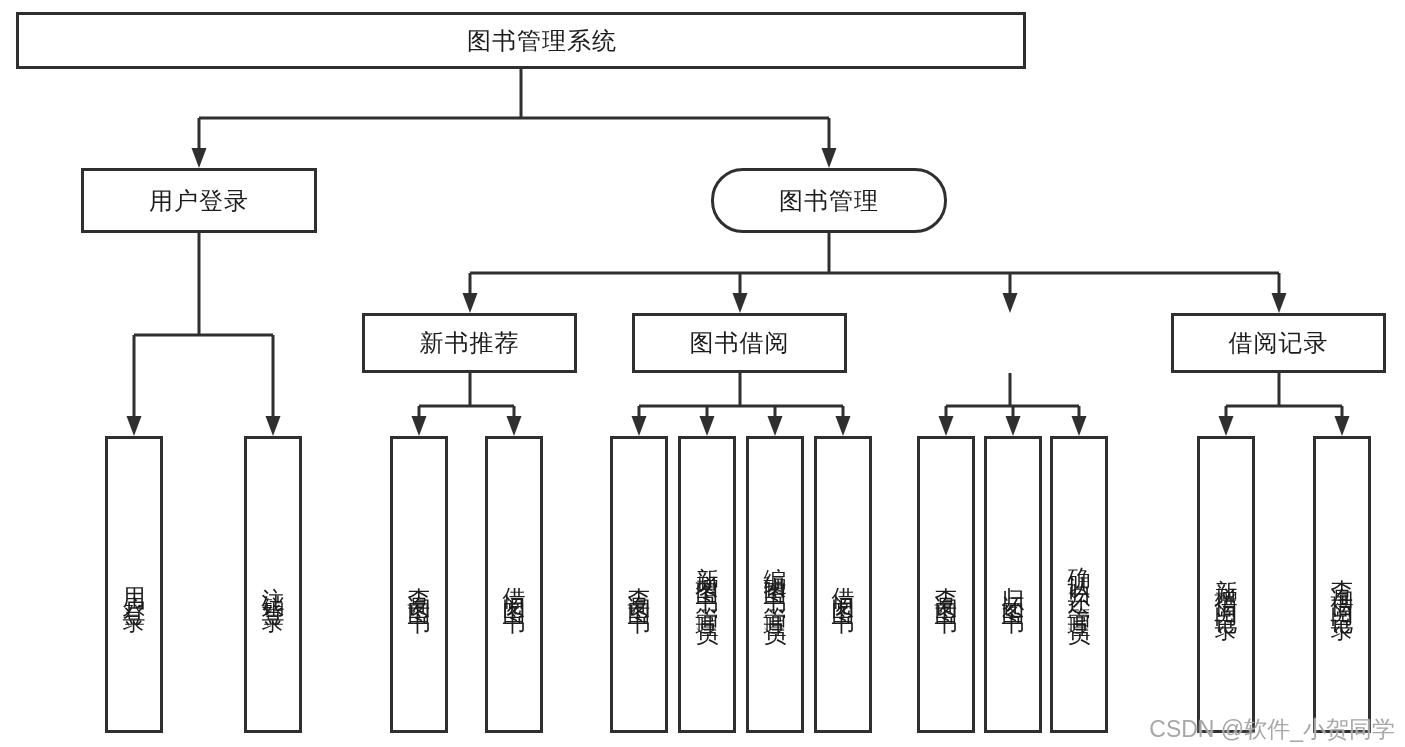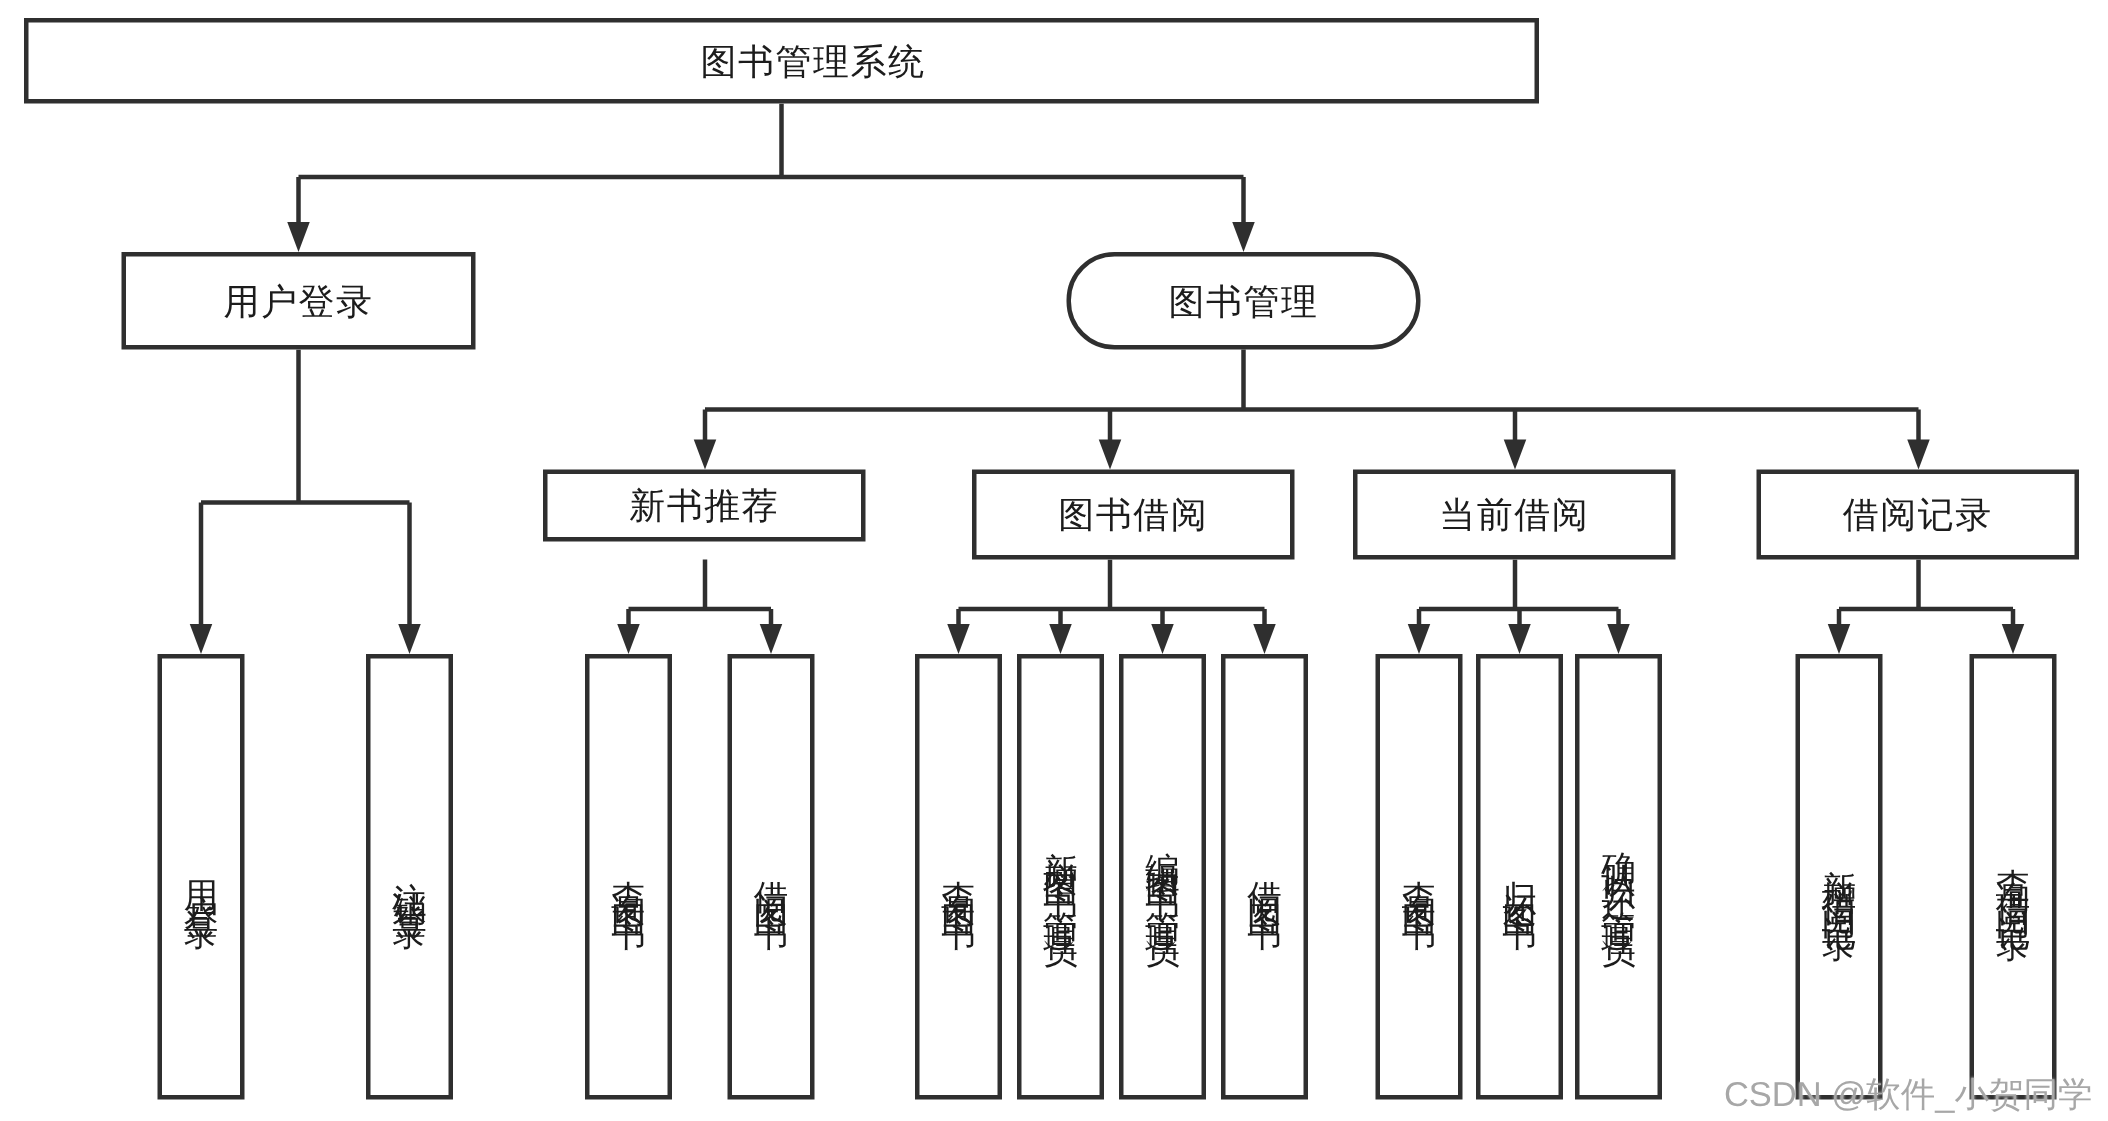--- a/index.html
+++ b/index.html
@@ -123,28 +123,25 @@
     <span class="hlabel">图书管理系统</span>
   </div>
 
   <div class="box" style="left:81px;top:168px;width:236px;height:65px;">
     <span class="hlabel">用户登录</span>
   </div>
   <div class="box" style="left:711px;top:168px;width:236px;height:65px;border-radius:32px;">
     <span class="hlabel">图书管理</span>
   </div>
 
-  <div class="box" style="left:362px;top:313px;width:215px;height:48px;">
+  <div class="box" style="left:362px;top:313px;width:215px;height:60px;">
     <span class="hlabel">新书推荐</span>
   </div>
-  <div class="box" style="left:632px;top:313px;width:215px;height:60px;margin-left:16px;">
+  <div class="box" style="left:632px;top:313px;width:215px;height:60px;">
     <span class="hlabel">图书借阅</span>
-  </div>
-  <div class="box" style="left:902px;top:313px;width:215px;height:60px;">
-    <span class="hlabel">当前借阅</span>
   </div>
   <div class="box" style="left:1171px;top:313px;width:215px;height:60px;">
     <span class="hlabel">借阅记录</span>
   </div>
 
   <div class="box leaf" style="left:105px;top:436px;width:58px;height:297px;">
     <span class="vlabel">用户登录</span>
   </div>
   <div class="box leaf" style="left:244px;top:436px;width:58px;height:297px;">
     <span class="vlabel">注销登录</span>

